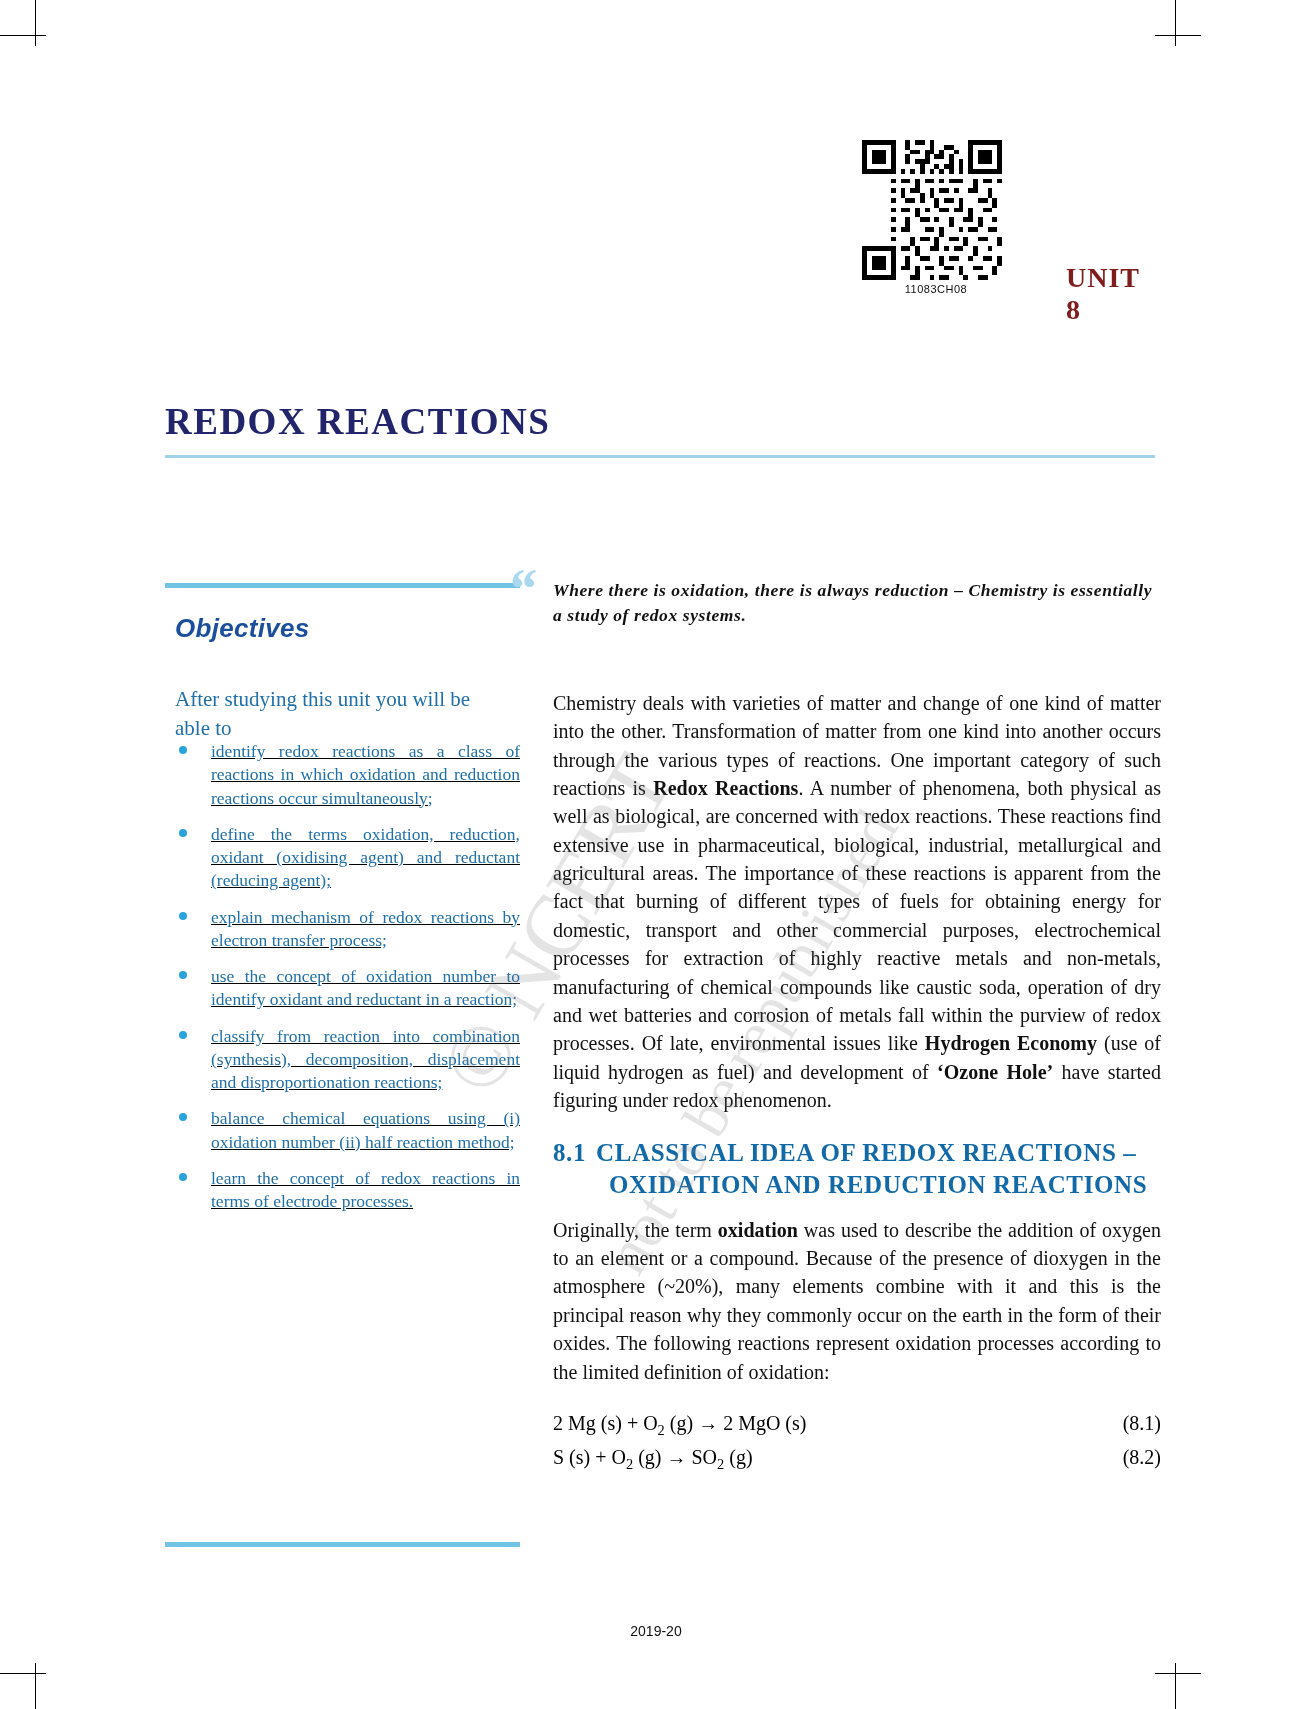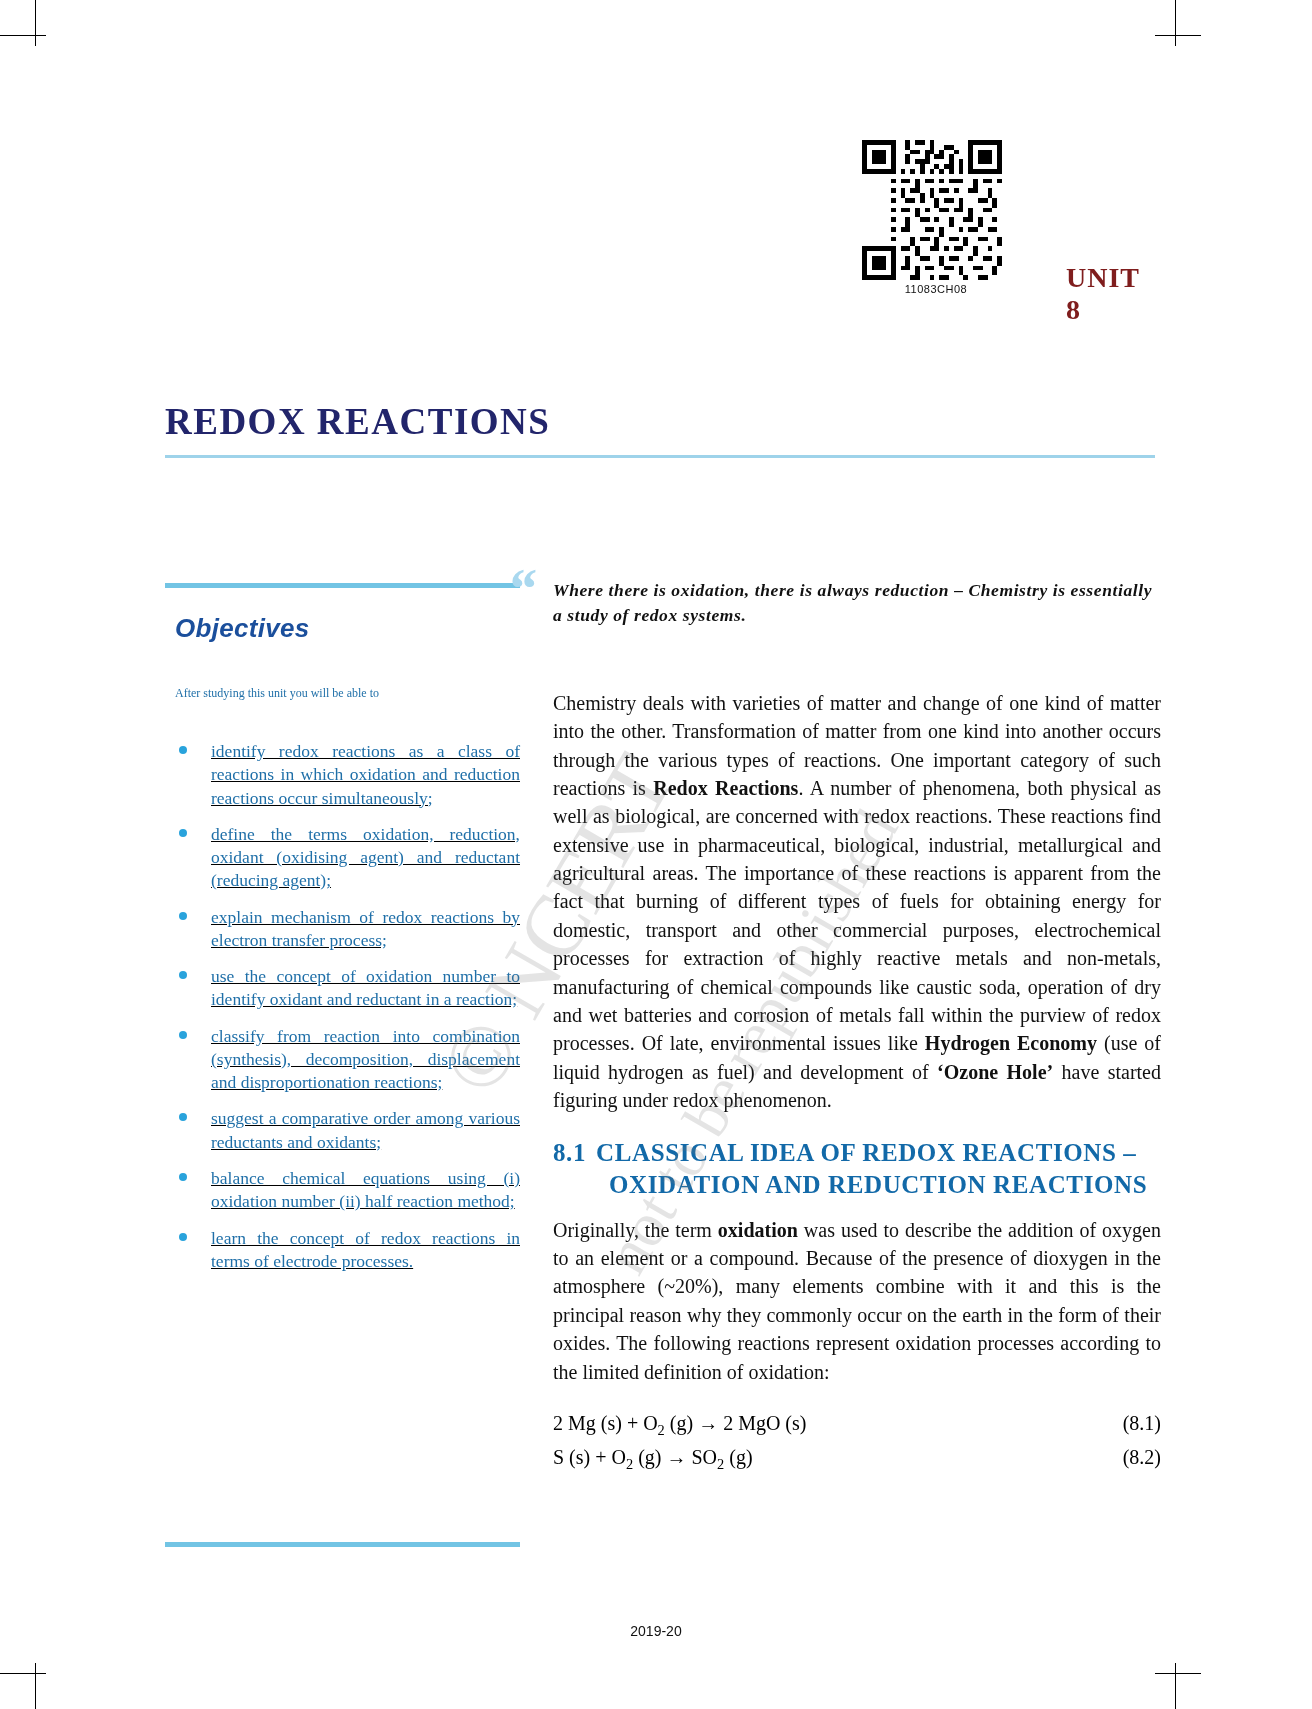--- a/index.html
+++ b/index.html
@@ -110,21 +110,21 @@
     font-size: 26px;
     color: #1b4f9c;
     letter-spacing: 0.3px;
   }
   .obj-intro {
     position: absolute;
     left: 175px;
     top: 685px;
     width: 330px;
     font-family: "Liberation Serif", serif;
-    font-size: 12px;
+    font-size: 21px;
     line-height: 1.38;
     color: #1f6fa8;
   }
   .obj-list {
     position: absolute;
     left: 175px;
     top: 740px;
     width: 345px;
     margin: 0;
     padding: 0;
@@ -410,21 +410,20 @@
 
   <div class="obj-rule-top"></div>
   <div class="obj-title">Objectives</div>
   <div class="obj-intro">After studying this unit you will be able to</div>
   <ul class="obj-list">
     <li><span class="bullet"></span><span>identify redox reactions as a class of reactions in which oxidation and reduction reactions occur simultaneously;</span></li>
     <li><span class="bullet"></span><span>define the terms oxidation, reduction, oxidant (oxidising agent) and reductant (reducing agent);</span></li>
     <li><span class="bullet"></span><span>explain mechanism of redox reactions by electron transfer process;</span></li>
     <li><span class="bullet"></span><span>use the concept of oxidation number to identify oxidant and reductant in a reaction;</span></li>
     <li><span class="bullet"></span><span>classify from reaction into combination (synthesis), decomposition, displacement and disproportionation reactions;</span></li>
-    <li><span class="bullet"></span><span>suggest a comparative order among various reductants and oxidants;</span></li>
     <li><span class="bullet"></span><span>balance chemical equations using (i) oxidation number (ii) half reaction method;</span></li>
     <li><span class="bullet"></span><span>learn the concept of redox reactions in terms of electrode processes.</span></li>
   </ul>
   <div class="obj-rule-bottom"></div>
 
   <div class="main-col">
 
     <p class="quote">
       <span class="quote-mark">“</span>
       <span>Where there is oxidation, there is always reduction – Chemistry is essentially a study of redox systems.</span>

